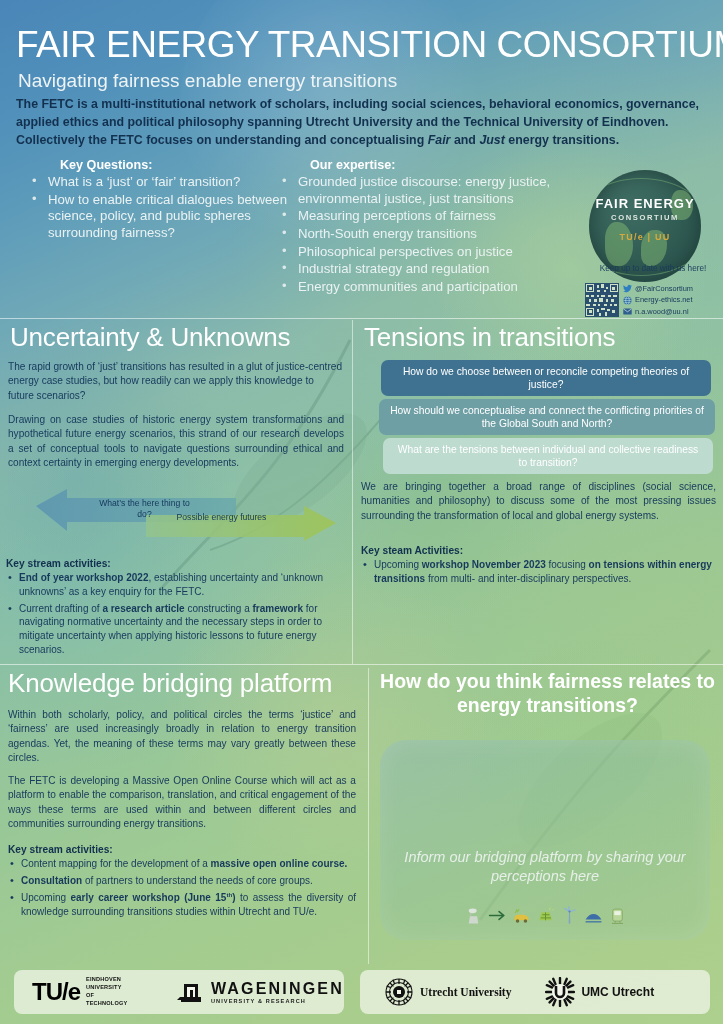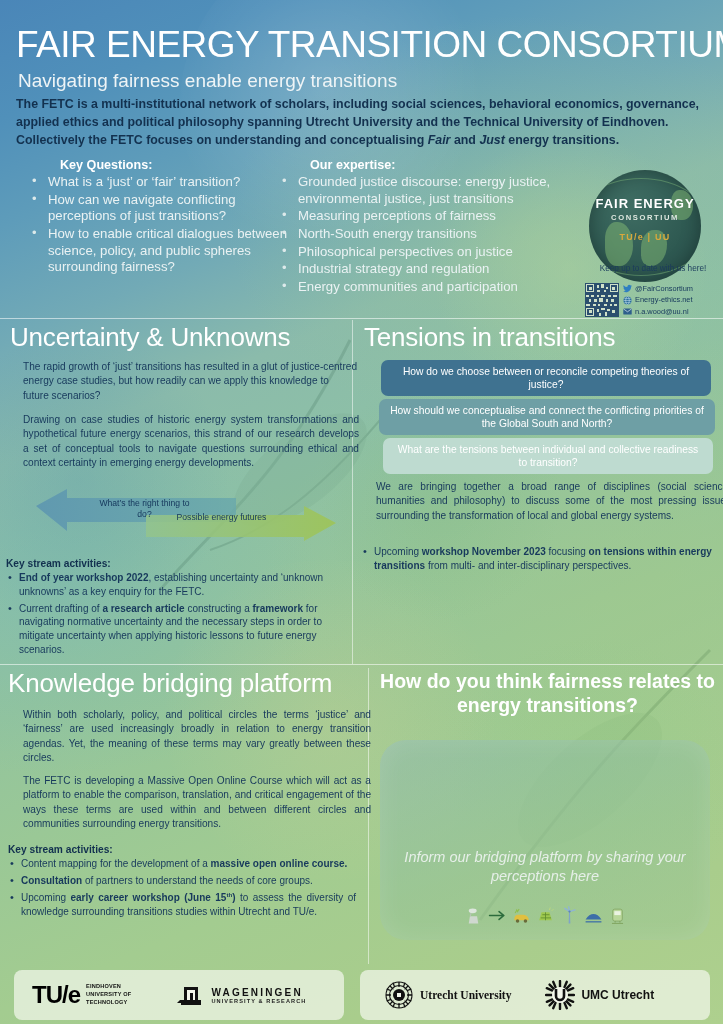--- a/index.html
+++ b/index.html
@@ -103,21 +103,21 @@
   .slines { font-size: 7.4px; color: #15375c; line-height: 1.55; }
   .sline { display: flex; align-items: center; gap: 3px; }
   .sicon { width: 9px; height: 9px; flex: none; display: inline-block; }
 
   
   .hr-div { position: absolute; height: 1px; background: rgba(255,255,255,0.55); }
   .v-div  { position: absolute; width: 1px; background: rgba(255,255,255,0.5); }
 
   
   .sec-title { font-size: 26px; font-weight: 400; color: #ffffff; letter-spacing: -0.2px; }
-  .body-text { font-size: 10.1px; color: #17395c; line-height: 1.42; margin-left: 15px; }
+  .body-text { font-size: 10.1px; color: #17395c; line-height: 1.42; }
   .body-just { text-align: justify; }
   .act-head { font-size: 10.2px; font-weight: bold; color: #12304f; margin-bottom: 2px; }
   .act-list { list-style: none; }
   .act-list li {
     position: relative; padding-left: 13px; margin-bottom: 3px;
     font-size: 10px; color: #17395c; line-height: 1.38;
   }
   .act-list li::before {
     content: "•"; position: absolute; left: 2px; top: -1px; color: #17395c; font-size: 11px;
   }
@@ -179,30 +179,30 @@
   }
   #icon-strip {
     position: absolute; left: 0; right: 0; top: 166px;
     display: flex; align-items: center; justify-content: center; gap: 5px;
   }
   #icon-strip .ic { width: 19px; height: 19px; display: block; }
 
   
   #footer { position: absolute; left: 0; top: 968px; width: 723px; height: 56px; }
   .logo-pill {
-    position: absolute; top: 2px; height: 50px; border-radius: 8px;
+    position: absolute; top: 2px; height: 44px; border-radius: 8px;
     background: rgba(243,246,235,0.72);
     display: flex; align-items: center;
   }
   #pill-left  { left: 14px;  width: 330px; padding-left: 18px; gap: 46px; }
   #pill-right { left: 360px; width: 350px; padding-left: 24px; gap: 34px; }
   .brand { display: flex; align-items: center; gap: 6px; }
   .tue-mark { font-size: 24px; font-weight: bold; color: #000; letter-spacing: -1px; line-height: 1; }
   .tue-sub { font-size: 5.6px; font-weight: bold; color: #111; line-height: 1.42; letter-spacing: 0.2px; }
-  .wur-txt-1 { font-size: 10px; font-weight: bold; letter-spacing: 2.2px; color: #111; line-height: 1.1; }
+  .wur-txt-1 { font-size: 16px; font-weight: bold; letter-spacing: 2.2px; color: #111; line-height: 1.1; }
   .wur-txt-2 { font-size: 5.6px; font-weight: bold; letter-spacing: 1.1px; color: #222; }
   .uu-txt { font-size: 11.5px; font-weight: bold; color: #111; font-family: "Liberation Serif", serif; }
   .umc-txt { font-size: 12px; font-weight: bold; color: #111; }
 </style>
 </head>
 <body>
 
 <div id="poster">
 
   <div class="blob b1"></div>
@@ -227,21 +227,20 @@
     <div class="sub-title">Navigating fairness enable energy transitions</div>
 
     <div class="intro">
       <span>The FETC is a multi-institutional network of scholars, including social sciences,  behavioral economics, governance, applied ethics and political philosophy spanning Utrecht University and the Technical University of Eindhoven. Collectively the FETC focuses on understanding and conceptualising </span><i>Fair</i><span>  and </span><i>Just</i><span> energy transitions.</span>
     </div>
 
     <div id="key-questions">
       <div class="col-head">Key Questions:</div>
       <ul class="bul">
         <li>What is a ‘just’ or ‘fair’ transition?</li>
-        <li>How can we navigate conflicting perceptions of just transitions?</li>
         <li>How to enable critical dialogues between science, policy, and public spheres surrounding fairness?</li>
       </ul>
     </div>
 
     <div id="our-expertise">
       <div class="col-head">Our expertise:</div>
       <ul class="bul">
         <li>Grounded justice discourse: energy justice, environmental justice, just transitions</li>
         <li>Measuring perceptions of fairness</li>
         <li>North-South energy transitions</li>
@@ -358,40 +357,41 @@
         </linearGradient>
         <linearGradient id="gRight" x1="0" y1="0" x2="1" y2="0">
           <stop offset="0" stop-color="#93c48d" stop-opacity="0.85"></stop>
           <stop offset="1" stop-color="#9ec457" stop-opacity="0.9"></stop>
         </linearGradient>
       </defs>
       <path d="M200,4 L200,-0 L200,4 Z" fill="none"></path>
       <path d="M0,19 L31,2 L31,11 L200,11 L200,35 L31,35 L31,44 Z" fill="url(#gLeft)"></path>
       <path d="M300,42 L268,25 L268,34 L110,34 L110,56 L268,56 L268,60 Z" fill="url(#gRight)" transform="translate(0,-6)"></path>
     </svg>
-    <div class="arrow-label" id="arrow-left-label">What’s the right thing to do?</div>
+    <div class="arrow-label" id="arrow-left-label">What’s the here thing to do?</div>
     <div class="arrow-label" id="arrow-right-label">Possible energy futures</div>
   </div>
 
   <div id="unc-acts">
     <div class="act-head">Key stream activities:</div>
     <ul class="act-list">
       <li><b>End of year workshop 2022</b><span>, establishing uncertainty and ‘unknown unknowns’ as a key enquiry for the FETC.</span></li>
       <li><span>Current drafting of </span><b>a research article</b><span> constructing a </span><b>framework</b><span> for navigating normative uncertainty and the necessary steps in order to mitigate uncertainty when applying historic lessons to future energy scenarios.</span></li>
     </ul>
   </div>
 
   <div id="tensions">
     <div id="ten-title" class="sec-title">Tensions in transitions</div>
     <div class="qbox" id="qbox0">How do we choose between or reconcile competing theories of justice?</div>
     <div class="qbox" id="qbox1">How should we conceptualise and connect the conflicting priorities of the Global South and North?</div>
     <div class="qbox" id="qbox2">What are the tensions between individual and collective readiness to transition?</div>
     <div id="ten-p1" class="body-text body-just">We are bringing together a broad range of disciplines (social science, humanities and philosophy) to discuss some of the most pressing issues surrounding the transformation of local and global energy systems.</div>
 
     <div id="ten-acts">
+      <div class="act-head">Key steam Activities:</div>
       <ul class="act-list">
         <li><span>Upcoming </span><b>workshop November 2023</b><span> focusing </span><b>on tensions within energy transitions</b><span> from multi- and inter-disciplinary perspectives.</span></li>
       </ul>
     </div>
   </div>
 
   <div id="bridge">
     <div id="bridge-title" class="sec-title">Knowledge bridging platform</div>
     <div id="bridge-p1" class="body-text body-just">Within both scholarly, policy, and political circles the terms ‘justice’ and ‘fairness’ are used increasingly broadly in relation to energy transition agendas. Yet, the meaning of these terms may vary greatly between these circles.</div>
     <div id="bridge-p2" class="body-text body-just">The FETC is developing a Massive Open Online Course which will act as a platform to enable the comparison, translation, and critical engagement of the ways these terms are used within and between different circles and communities surrounding energy transitions.</div>

